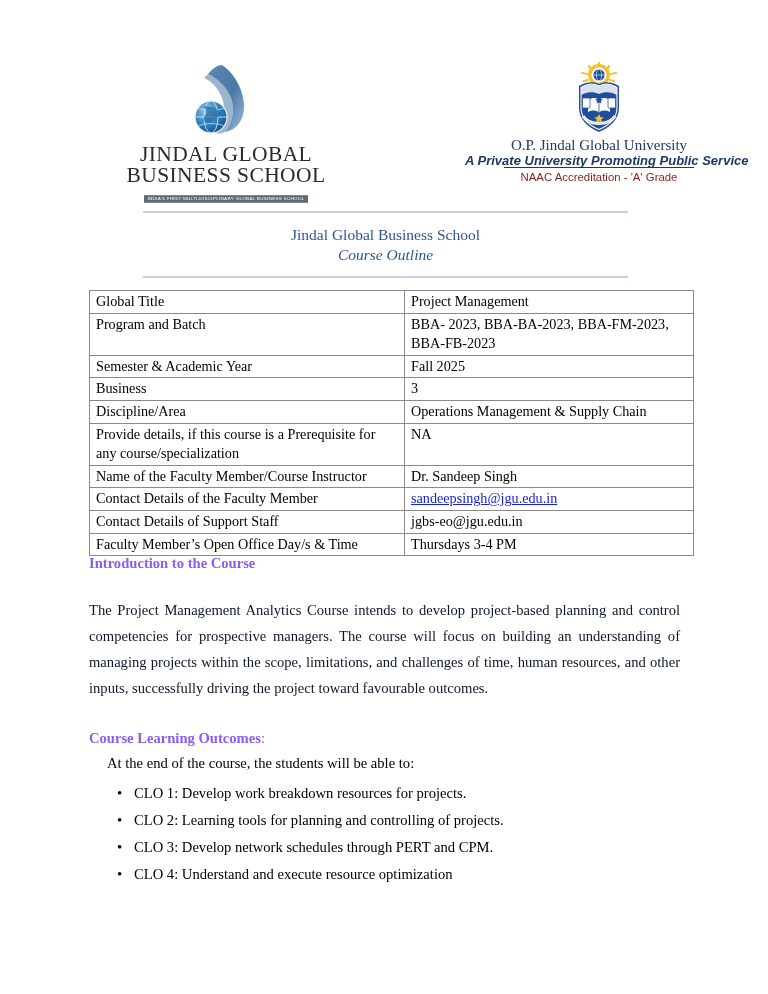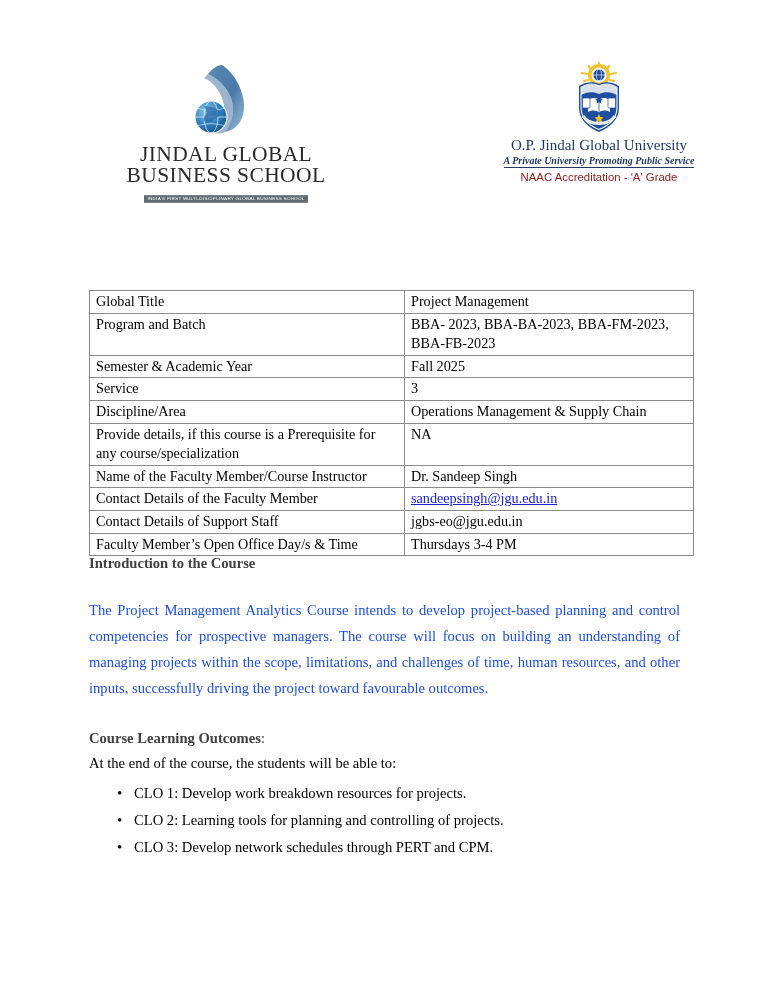--- a/index.html
+++ b/index.html
@@ -82,24 +82,24 @@
     margin: 0 auto 2px auto;
   }
   .opjgu-name {
     font-family: "Liberation Serif", serif;
     font-size: 15px;
     line-height: 19px;
     color: #1f3864;
     white-space: nowrap;
   }
   .opjgu-sub {
-    font-family: Liberation Serif, serif;
+    font-family: Liberation Sans, sans-serif;
     font-style: italic;
     font-weight: bold;
-    font-size: 10px;
+    font-size: 13px;
     line-height: 11px;
     color: #1f3864;
     white-space: nowrap;
   }
   .opjgu-rule {
     width: 190px;
     height: 1px;
     background: #1f3864;
     margin: 1px auto 2px auto;
   }
@@ -172,38 +172,39 @@
     position: absolute;
     left: 89px;
     top: 553px;
     width: 591px;
   }
   .sec-head {
     font-family: "Liberation Serif", serif;
     font-size: 14.6px;
     font-weight: bold;
     line-height: 20px;
-    color: #404040;
+    color: #8b5cf6;
   }
   .sec-head .plain { font-weight: normal; }
 
   .para {
     font-family: "Liberation Serif", serif;
     font-size: 14.6px;
     line-height: 26px;
     text-align: justify;
-    color: #1d4ed8;
+    color: #0f172a;
     margin-top: 24px;
   }
   .lead {
     font-family: "Liberation Serif", serif;
     font-size: 14.6px;
     line-height: 26px;
     color: #000000;
     margin-top: 2px;
+    margin-left: 18px;
   }
   .gap-lg { height: 27px; }
 
   ul.clo {
     list-style: none;
     margin: 4px 0 0 0;
     padding: 0;
   }
   ul.clo li {
     position: relative;
@@ -300,37 +301,43 @@
           <path d="M14 54 C 20 64, 40 64, 46 54" fill="none" stroke="#9aa6b4" stroke-width="0.5"></path>
         </svg>
       </div>
       <div class="opjgu-name">O.P. Jindal Global University</div>
       <div class="opjgu-sub">A Private University Promoting Public Service</div>
       <div class="opjgu-rule"></div>
       <div class="opjgu-naac">NAAC Accreditation - 'A' Grade</div>
     </div>
   </div>
 
+  <div class="title-block">
+    <div class="hrule"></div>
+    <div class="title-main">Jindal Global Business School</div>
+    <div class="title-sub">Course Outline</div>
+    <div class="hrule"></div>
+  </div>
 
   <table class="info-table">
     <tbody>
       <tr>
         <td class="k">Global Title</td>
         <td class="v">Project Management</td>
       </tr>
       <tr>
         <td class="k">Program and Batch</td>
         <td class="v">BBA- 2023, BBA-BA-2023, BBA-FM-2023, BBA-FB-2023</td>
       </tr>
       <tr>
         <td class="k">Semester &amp; Academic Year</td>
         <td class="v">Fall 2025</td>
       </tr>
       <tr>
-        <td class="k">Service</td>
+        <td class="k">Business</td>
         <td class="v">3</td>
       </tr>
       <tr>
         <td class="k">Discipline/Area</td>
         <td class="v">Operations Management &amp; Supply Chain</td>
       </tr>
       <tr>
         <td class="k tall">Provide details, if this course is a Prerequisite for any course/specialization</td>
         <td class="v tall">NA</td>
       </tr>
@@ -360,16 +367,17 @@
 
     <div class="gap-lg"></div>
 
     <div class="sec-head"><span>Course Learning Outcomes</span><span class="plain">:</span></div>
     <div class="lead">At the end of the course, the students will be able to:</div>
 
     <ul class="clo">
       <li>CLO 1: Develop work breakdown resources for projects.</li>
       <li>CLO 2: Learning tools for planning and controlling of projects.</li>
       <li>CLO 3: Develop network schedules through PERT and CPM.</li>
+      <li>CLO 4: Understand and execute resource optimization</li>
     </ul>
   </div>
 
 </div>
 
 </body></html>

